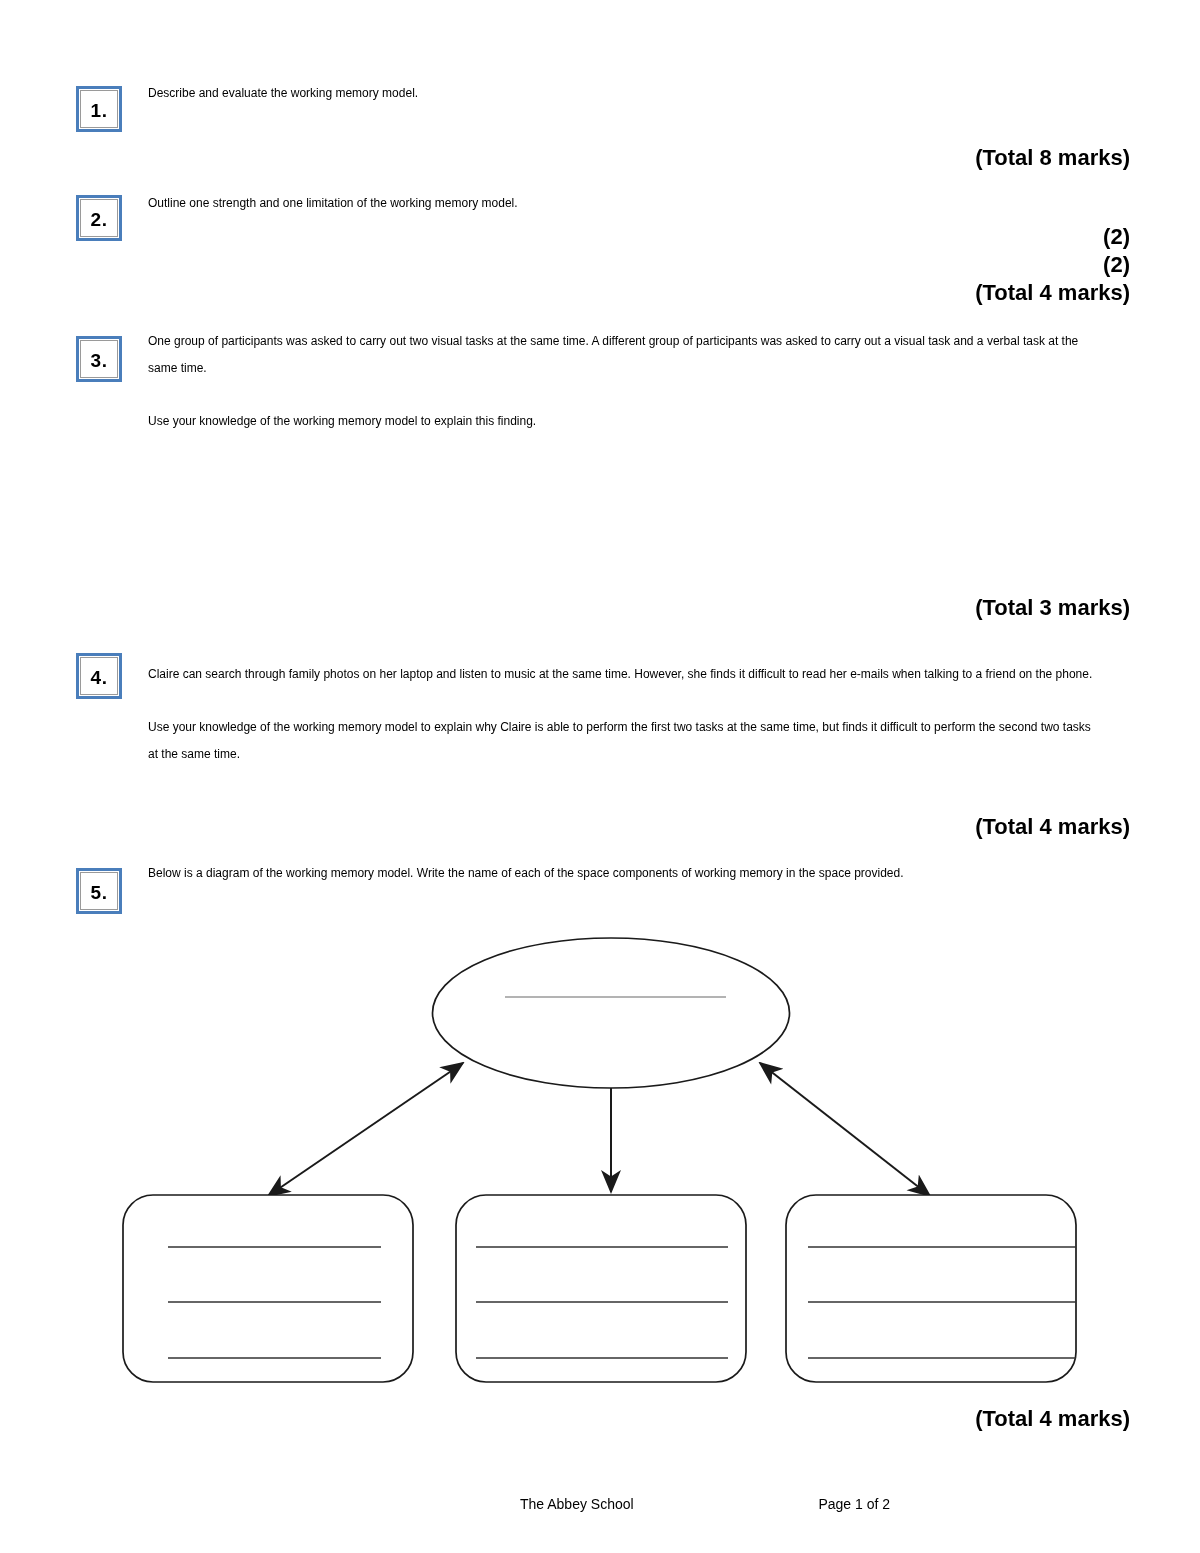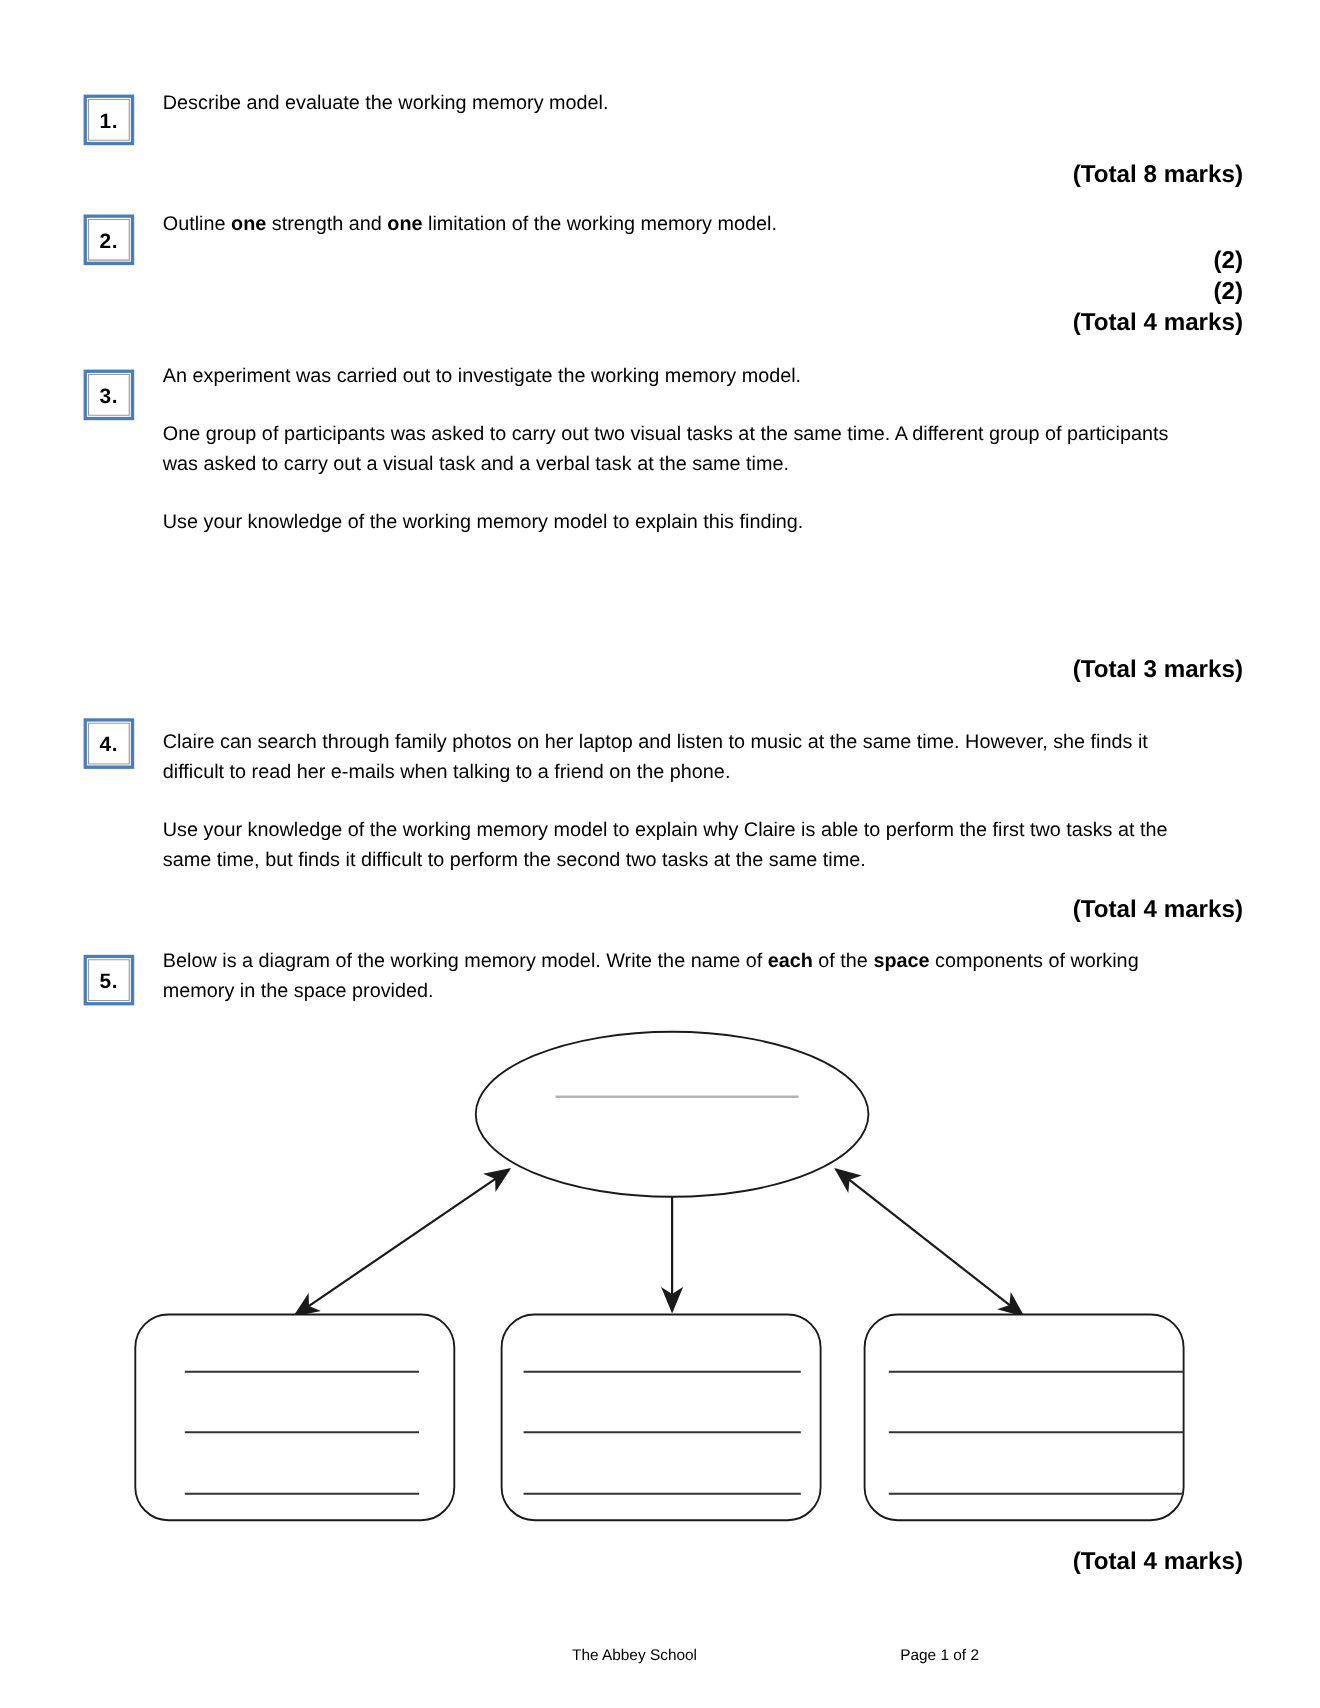--- a/index.html
+++ b/index.html
@@ -37,28 +37,28 @@
     font-size: 19px;
     font-weight: 700;
     line-height: 44px;
     text-align: center;
     letter-spacing: 0.5px;
   }
   .qbody {
     position: absolute;
     left: 148px;
     width: 945px;
-    font-size: 18px;
+    font-size: 12px;
     line-height: 27px;
   }
   .qbody p {
     margin: 0 0 26px 0;
   }
   .qbody p:last-child { margin-bottom: 0; }
-  .qbody b { font-weight: 700; }
+  .qbody b { font-weight: 400; }
 
   .marks {
     position: absolute;
     right: 70px;
     text-align: right;
     font-size: 22px;
     font-weight: 700;
     line-height: 24px;
     white-space: nowrap;
   }
@@ -115,21 +115,20 @@
       <p>Outline <b>one</b> strength and <b>one</b> limitation of the working memory model.</p>
     </div>
     <div class="marks" style="top:40px;">(2)</div>
     <div class="marks" style="top:68px;">(2)</div>
     <div class="marks" style="top:96px;">(Total 4 marks)</div>
   </div>
 
   <div class="qblock" style="top:328px;">
     <div class="qnum" style="top:8px;">3.</div>
     <div class="qbody" style="top:0px;">
-      <p>An experiment was carried out to investigate the working memory model.</p>
       <p>One group of participants was asked to carry out two visual tasks at the same time. A different group of participants was asked to carry out a visual task and a verbal task at the same time.</p>
       <p>Use your knowledge of the working memory model to explain this finding.</p>
     </div>
     <div class="marks" style="top:268px;">(Total 3 marks)</div>
   </div>
 
   <div class="qblock" style="top:645px;">
     <div class="qnum" style="top:8px;">4.</div>
     <div class="qbody" style="top:16px;">
       <p>Claire can search through family photos on her laptop and listen to music at the same time. However, she finds it difficult to read her e-mails when talking to a friend on the phone.</p>

